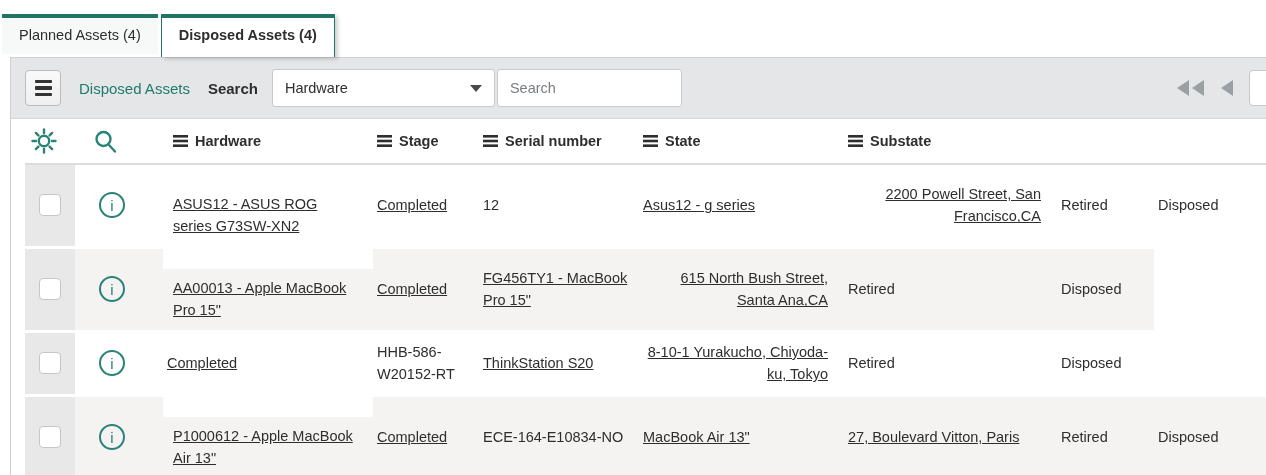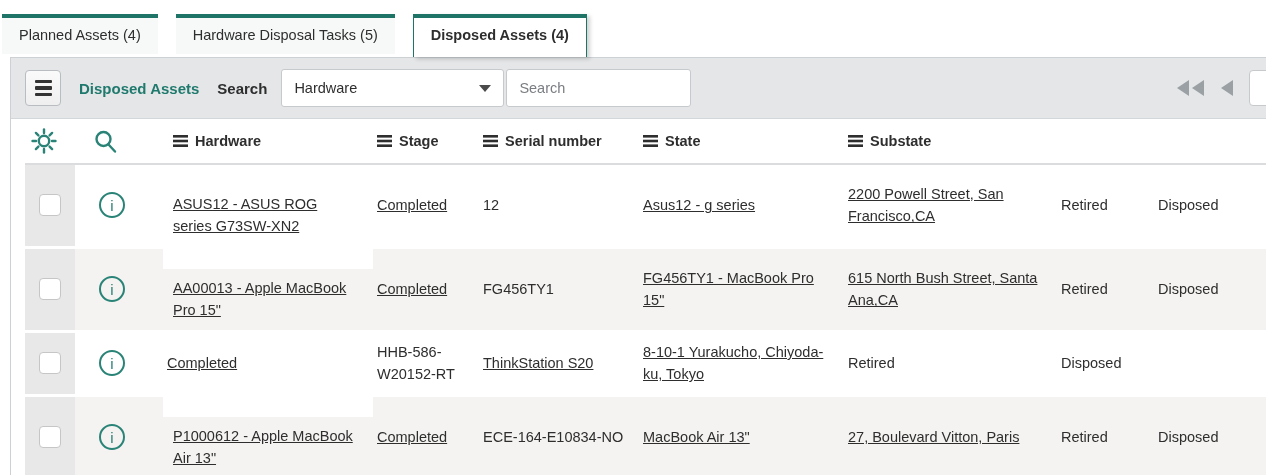--- a/index.html
+++ b/index.html
@@ -2,21 +2,21 @@
 <html><head>
 <meta charset="utf-8">
 <style>
   * { box-sizing: border-box; margin: 0; padding: 0; }
   html, body { background: #fff; }
   .page {
     position: relative; width: 1266px; height: 475px; overflow: hidden;
     background: #fff; font-family: "Liberation Sans", sans-serif; color: #2e2e2e;
   }
   
-  .tabbar { position: absolute; top: 14px; left: 2px; display: flex; gap: 18px; z-index: 3; }
+  .tabbar { position: absolute; top: 14px; left: 2px; display: flex; gap: 3px; z-index: 3; }
   .tab {
     border-top: 4px solid #1f7468; background: #f7f8f8; color: #2e2e2e;
     padding: 9px 17px 11px; font-size: 14.5px; white-space: nowrap; cursor: pointer;
   }
   .tab.active {
     background: #fff; border-left: 1px solid #1f7468; border-right: 1px solid #1f7468;
     box-shadow: 3px 2px 4px rgba(0,0,0,.18); padding-bottom: 14px; margin-bottom: -3px; font-weight: bold;
   }
   
   .content {
@@ -27,21 +27,21 @@
   .toolbar {
     height: 61px; background: #e4e6e8; border-bottom: 1px solid #d4d7d9;
     display: flex; align-items: center; padding: 0 0 0 14px;
   }
   .menu-btn {
     width: 36px; height: 36px; border: 1px solid #b9bdc1; border-radius: 4px;
     background: linear-gradient(#fafafa, #efefef); display: flex; flex-direction: column;
     align-items: center; justify-content: center; gap: 3px; cursor: pointer; flex: none;
   }
   .menu-btn i { display: block; width: 17px; height: 3.5px; background: #333; border-radius: 1px; }
-  .list-title { color: #1f7a6d; font-weight: bold; font-size: 15px; margin-left: 18px; white-space: nowrap; }
+  .list-title { color: #1f7a6d; font-weight: normal; font-size: 15px; margin-left: 18px; white-space: nowrap; }
   .search-label { font-weight: bold; font-size: 15px; margin-left: 18px; }
   .field-select {
     width: 223px; height: 38px; background: #fff; border: 1px solid #c6cacd; border-radius: 3px;
     margin-left: 14px; display: flex; align-items: center; justify-content: space-between;
     padding: 0 12px; font-size: 14.5px; cursor: pointer; flex: none;
   }
   .caret-down { width: 0; height: 0; border-left: 6px solid transparent; border-right: 6px solid transparent; border-top: 7px solid #4a4a4a; }
   .search-input {
     width: 185px; height: 38px; border: 1px solid #c6cacd; border-radius: 3px; background: #fff;
     margin-left: 2px; padding: 0 12px; font-size: 14.5px; font-family: "Liberation Sans", sans-serif;
@@ -65,38 +65,37 @@
   }
   .header-row { border-bottom: 2px solid #dadcde; }
   .hcell { display: flex; align-items: center; gap: 7px; font-weight: bold; font-size: 14.5px; padding: 9px 4px; cursor: pointer; white-space: nowrap; }
   .hcell.icon-cell { cursor: pointer; }
   .row { margin-bottom: 3px; }
   .cell { display: flex; align-items: center; font-size: 14.5px; line-height: 1.55; padding: 8px 10px 8px 4px; }
   .c-check { background: #e8e8e8; justify-content: center; padding: 0; }
   .row.alt .cell:not(.c-check) { background: #f4f3f1; }
   .c-info { padding-left: 24px; justify-content: flex-start; }
   .c-hardware { padding-left: 10px; padding-right: 20px; margin-top: 20px; }
-  .c-location { padding-right: 16px; }
+  .c-location { padding-right: 16px; text-align: right; }
   .link { text-decoration: underline; color: #2e2e2e; cursor: pointer; }
   .checkbox { width: 22px; height: 22px; background: #fff; border: 1px solid #c6c6c6; border-radius: 4px; cursor: pointer; }
   .info-badge {
     width: 26px; height: 26px; border: 2px solid #2a8377; border-radius: 50%; color: #2a8377;
     display: flex; align-items: center; justify-content: center; font-size: 15px; cursor: pointer; flex: none;
   }
   .bars { display: block; flex: none; }
   svg { display: block; }
 </style>
 </head>
 <body>
 
 <div class="page">
 
   <div class="tabbar">
     <div class="tab">Planned Assets (4)</div>
-    <div class="tab">Hardware Disposal Tasks (5)</div>
     <div class="tab active">Disposed Assets (4)</div>
   </div>
 
   <div class="content">
 
     <div class="toolbar">
       <div class="menu-btn">
         <span style="display:contents"><i></i><i></i><i></i></span>
       </div>
       <div class="list-title">Disposed Assets</div>
@@ -227,23 +226,20 @@
       <div class="cell c-info">
           <span class="info-badge">i</span>
         </div>
       <div class="cell c-hardware">
           <span class="link">AA00013 - Apple MacBook Pro 15"</span>
         </div>
       <div class="cell">
           <span class="link">Completed</span>
         </div>
       <div class="cell">
-          <span>FG456TY1</span>
-        </div>
-      <div class="cell">
           <span class="link">FG456TY1 - MacBook Pro 15"</span>
         </div>
       <div class="cell c-location">
           <span class="link">615 North Bush Street, Santa Ana,CA</span>
         </div>
       <div class="cell">
           <span>Retired</span>
         </div>
       <div class="cell">
           <span>Disposed</span>

